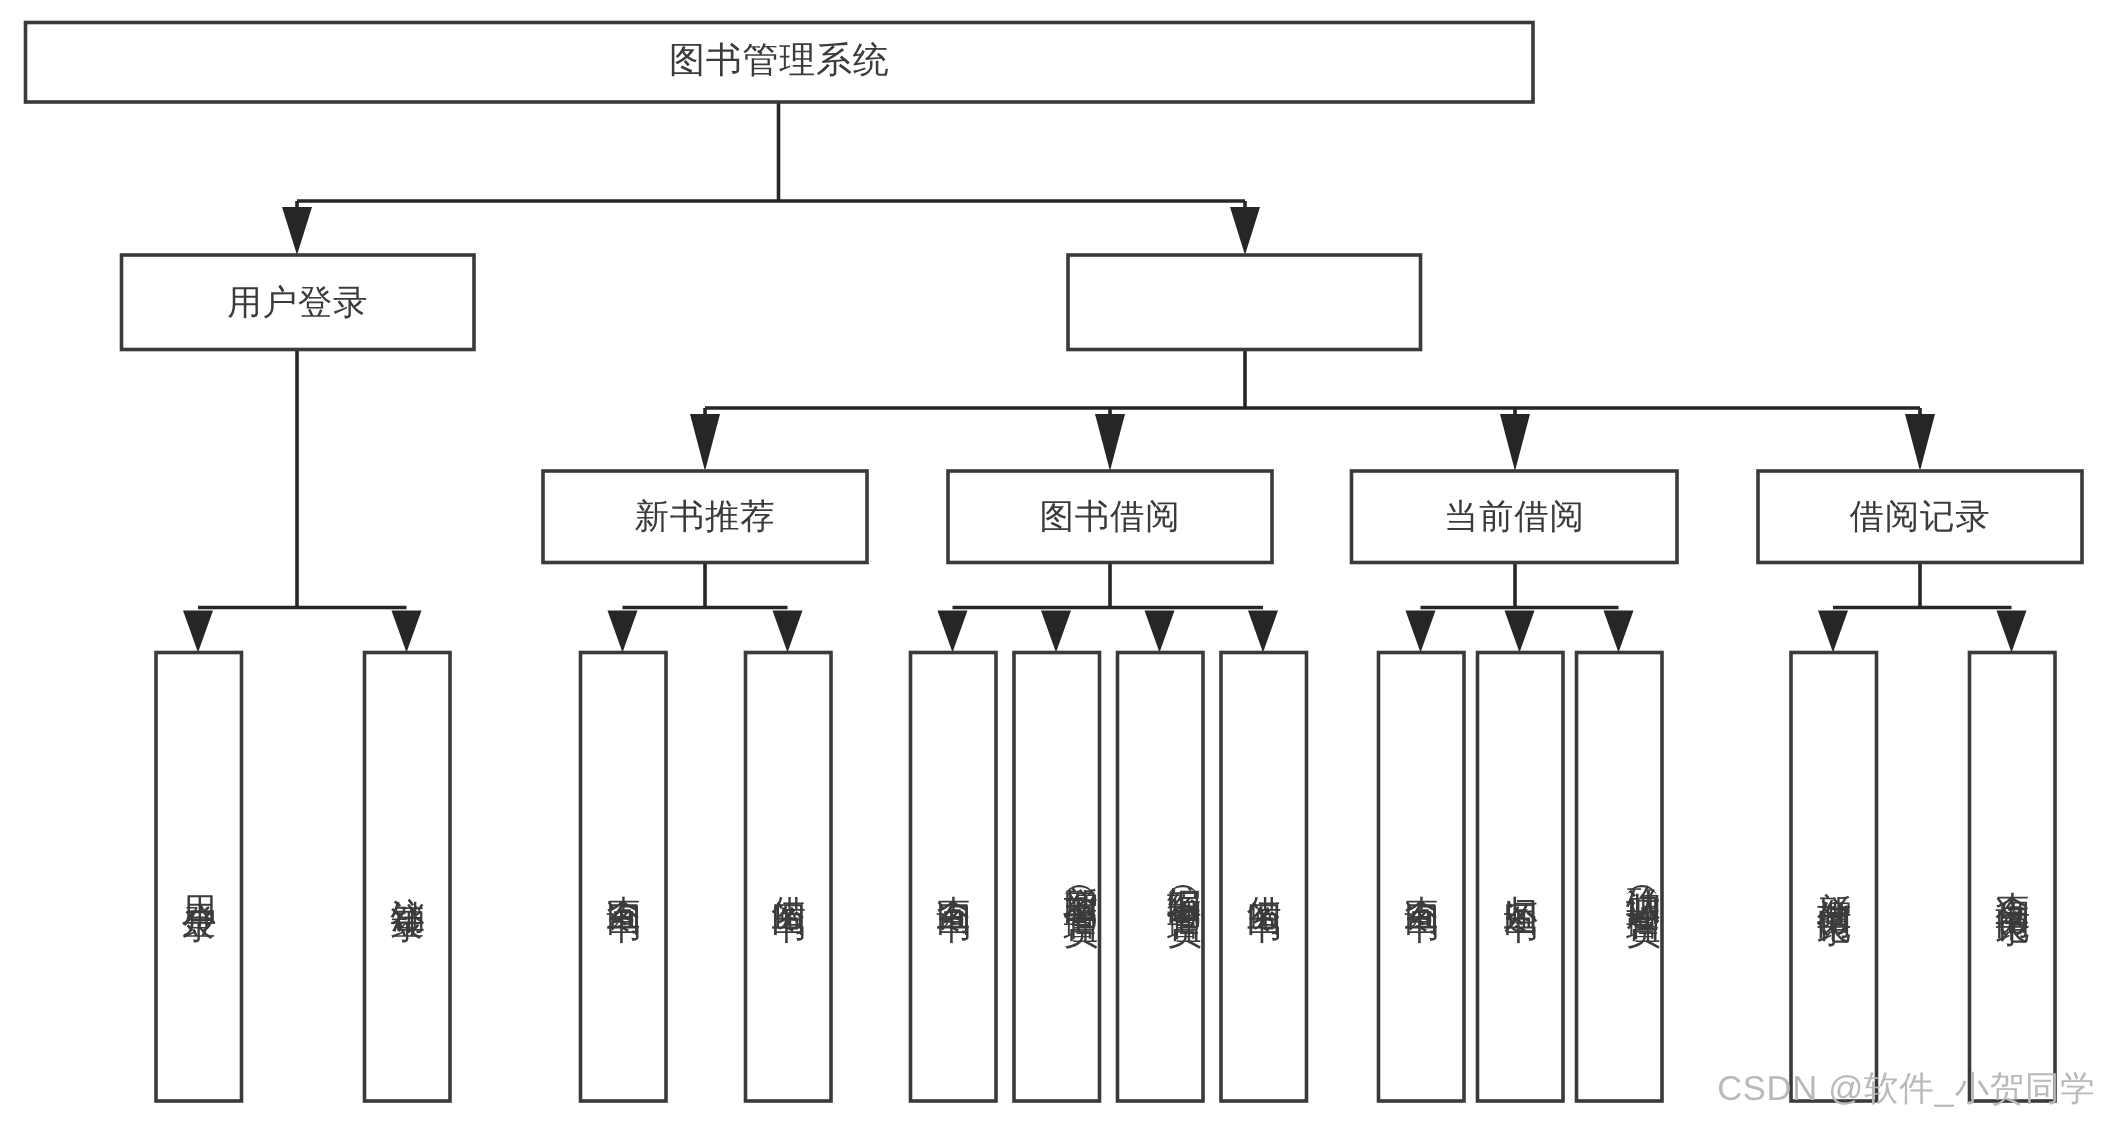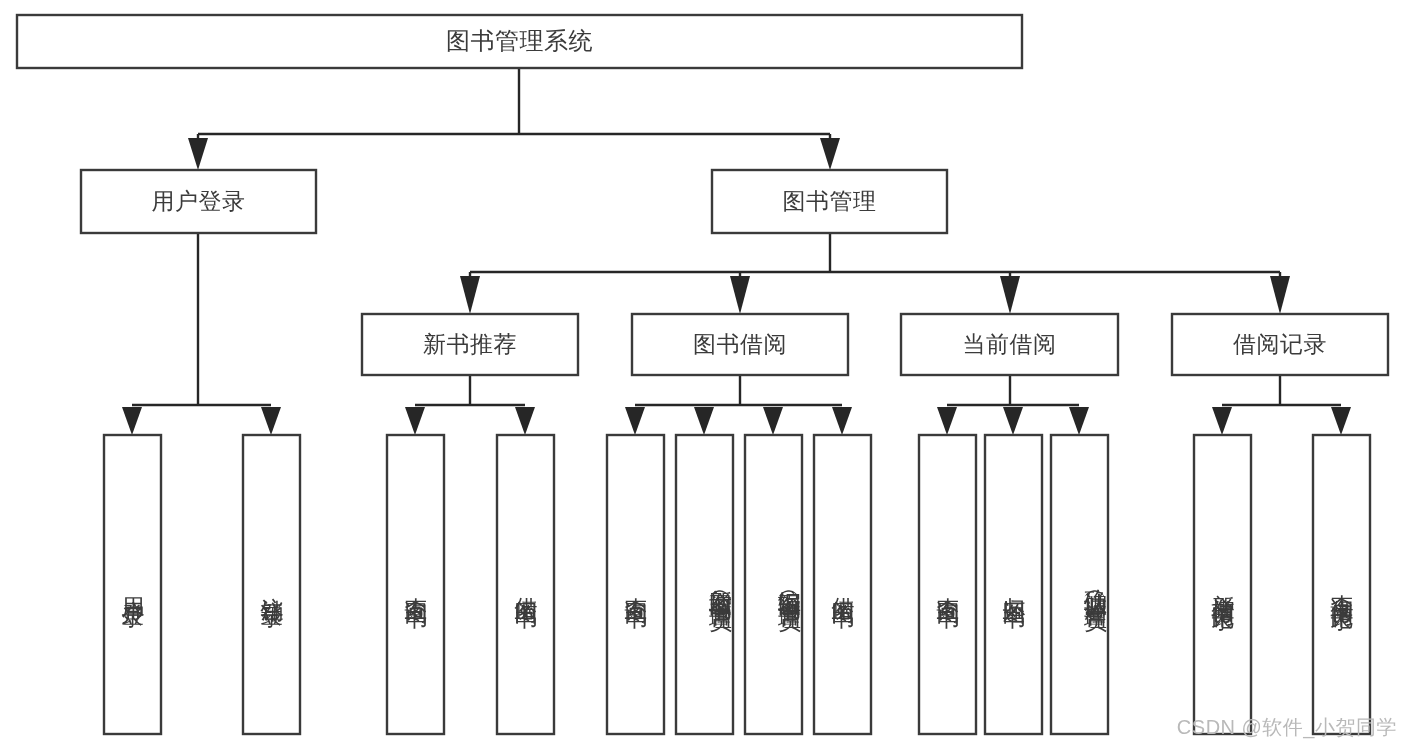--- a/index.html
+++ b/index.html
@@ -64,21 +64,21 @@
     text-align: center;
     white-space: nowrap;
   }
   .node-label.root {
     font-size: 24px;
   }
   .watermark {
     position: absolute;
     right: 8px;
     bottom: 6px;
-    font-size: 20px;
+    font-size: 23px;
     color: #b9b9b9;
     font-family: "Liberation Sans", "DejaVu Sans", sans-serif;
     white-space: nowrap;
     letter-spacing: 0.5px;
   }
 </style>
 </head>
 <body>
 
 <div id="diagram-root">
@@ -159,21 +159,20 @@
       <rect class="node-box" x="985" y="435" width="57" height="299"></rect>
       <rect class="node-box" x="1051" y="435" width="57" height="299"></rect>
       <rect class="node-box" x="1194" y="435" width="57" height="299"></rect>
       <rect class="node-box" x="1313" y="435" width="57" height="299"></rect>
     </g>
   </svg>
 
   <div class="node-label horizontal root" style="left:17px; top:15px; width:1005px; height:53px;border-radius:25px;">图书管理系统</div>
 
   <div class="node-label horizontal" style="left:81px; top:170px; width:235px; height:63px;">用户登录</div>
-  <div class="node-label horizontal" style="left:712px; top:170px; width:235px; height:63px;">图书管理</div>
 
   <div class="node-label horizontal" style="left:362px; top:314px; width:216px; height:61px;">新书推荐</div>
   <div class="node-label horizontal" style="left:632px; top:314px; width:216px; height:61px;">图书借阅</div>
   <div class="node-label horizontal" style="left:1172px; top:314px; width:216px; height:61px;">借阅记录</div>
   <div class="node-label horizontal" style="left:901px; top:314px; width:217px; height:61px;">当前借阅</div>
 
   <div class="node-label vertical" style="left:104px; top:435px; width:57px; height:299px;">用户登录</div>
   <div class="node-label vertical" style="left:243px; top:435px; width:57px; height:299px;">注销登录</div>
   <div class="node-label vertical" style="left:387px; top:435px; width:57px; height:299px;">查询图书</div>
   <div class="node-label vertical" style="left:497px; top:435px; width:57px; height:299px;">借阅图书</div>

